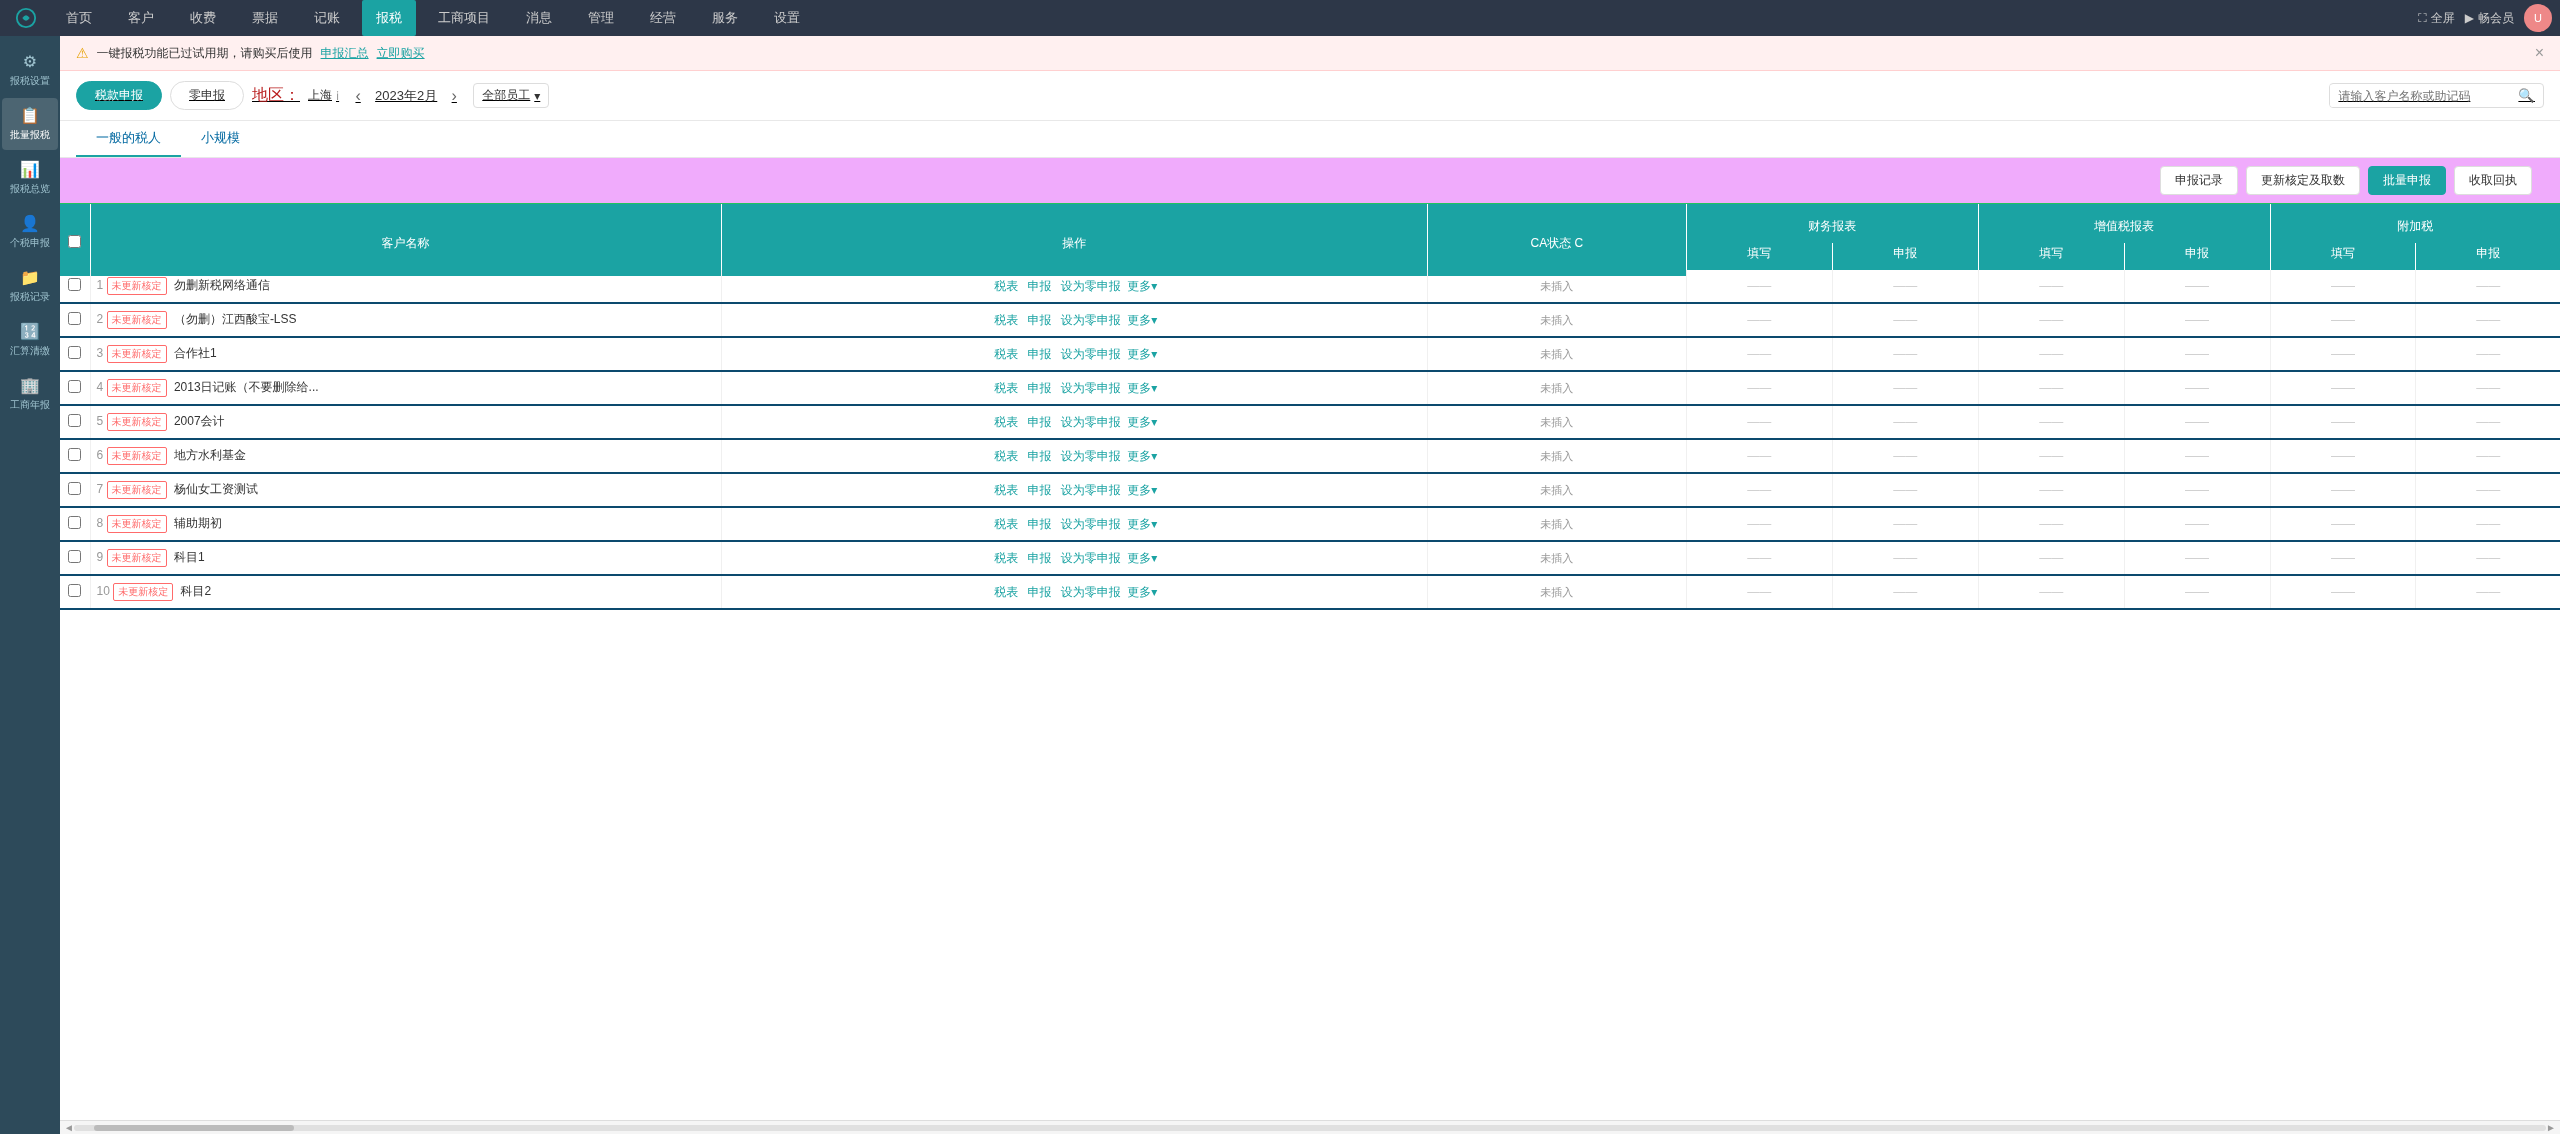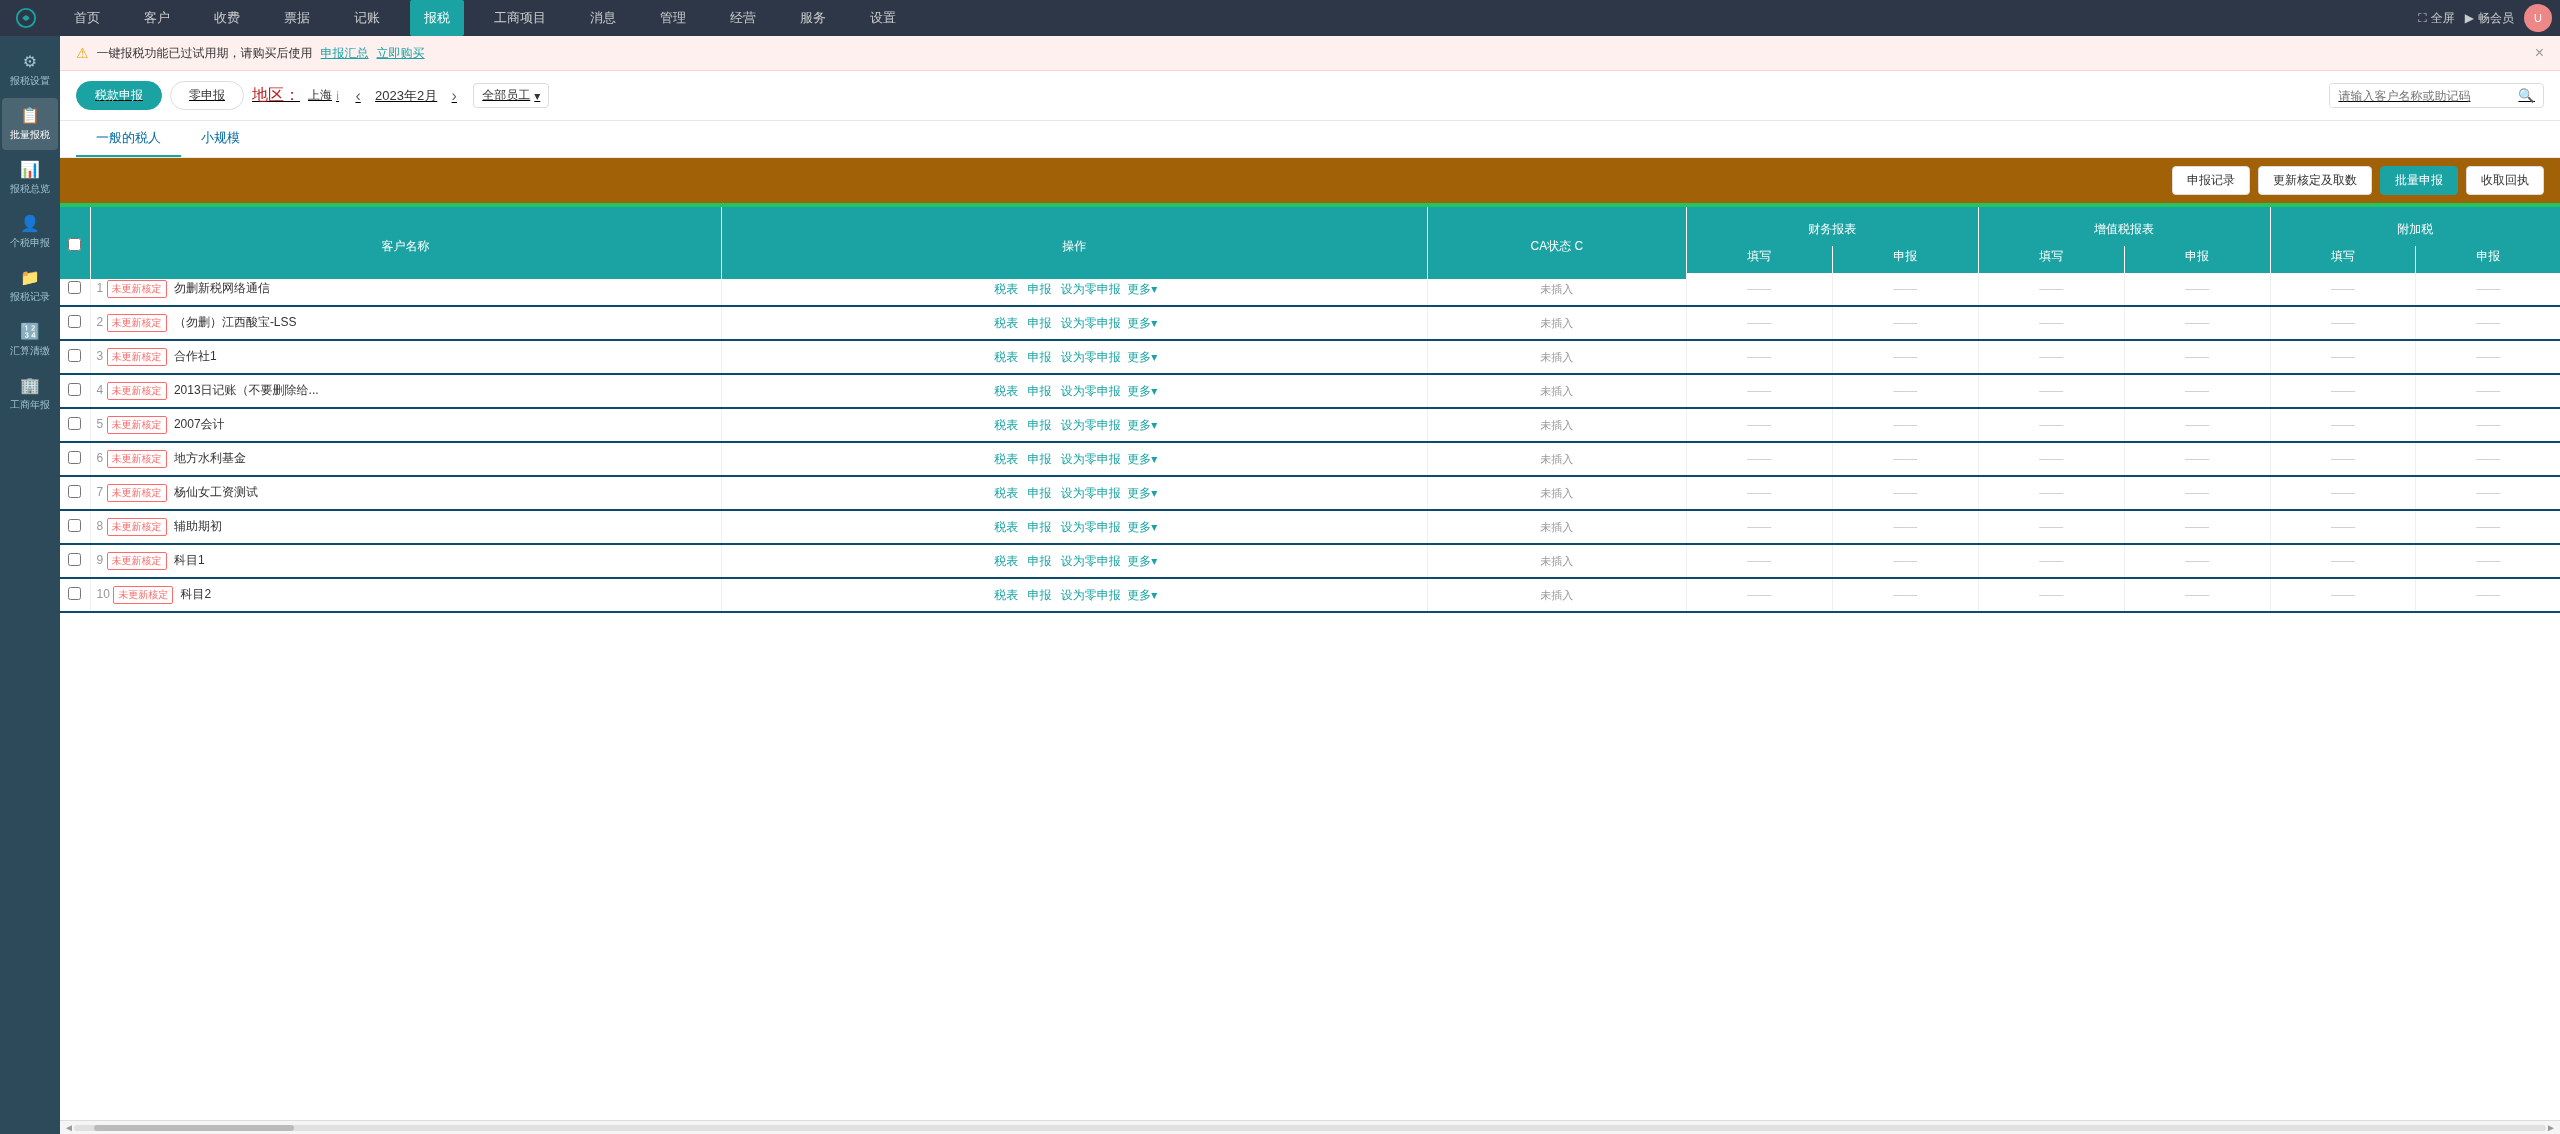--- a/index.html
+++ b/index.html
@@ -1,19 +1,19 @@
 <!DOCTYPE html>
 <html><head>
   <meta charset="utf-8">
   <style>
     * { box-sizing: border-box; margin: 0; padding: 0; }
     body { font-family: 'Microsoft YaHei', Arial, sans-serif; font-size: 12px; background: #f0f2f5; display: flex; flex-direction: column; height: 100vh; overflow: hidden; }
 
     
-    .top-nav { background: #2d3748; height: 36px; display: flex; align-items: center; padding: 0 8px; gap: 16px; }
+    .top-nav { background: #2d3748; height: 36px; display: flex; align-items: center; padding: 0 8px; gap: 8px; }
     .top-nav-logo { width: 36px; height: 36px; display: flex; align-items: center; justify-content: center; }
     .top-nav-logo svg { width: 22px; height: 22px; }
     .top-nav-item { color: #ccc; padding: 0 14px; height: 36px; display: flex; align-items: center; cursor: pointer; font-size: 13px; white-space: nowrap; }
     .top-nav-item.active { background: #1ba3a3; color: #fff; border-radius: 2px; }
     .top-nav-right { margin-left: auto; display: flex; align-items: center; gap: 10px; color: #ccc; font-size: 12px; }
     .top-nav-right-btn { display: flex; align-items: center; gap: 4px; cursor: pointer; color: #ccc; }
     .top-nav-avatar { width: 28px; height: 28px; border-radius: 50%; background: #e88; display: flex; align-items: center; justify-content: center; color: #fff; font-size: 11px; }
 
     
     .main-layout { display: flex; flex: 1; overflow: hidden; }
@@ -48,21 +48,21 @@
     .search-box { display: flex; align-items: center; border: 1px solid #ddd; border-radius: 4px; overflow: hidden; margin-left: auto; }
     .search-box input { border: none; outline: none; padding: 4px 8px; font-size: 12px; width: 180px; }
     .search-box button { border: none; background: none; padding: 4px 8px; cursor: pointer; color: #666; }
 
     
     .sub-tab-row { display: flex; align-items: center; gap: 0; padding: 0 16px; background: #fff; border-bottom: 1px solid #e8e8e8; }
     .sub-tab { padding: 8px 20px; cursor: pointer; font-size: 13px; color: #0369a1; border-bottom: 2px solid transparent; }
     .sub-tab.active { color: #0369a1; border-bottom-color: #1ba3a3; font-weight: 400; }
 
     
-    .action-bar { display: flex; align-items: center; gap: 8px; padding: 8px 16px; background: #a16207; border-bottom: 4px solid #22c55e; justify-content: flex-end; }
+    .action-bar { display: flex; align-items: center; gap: 8px; padding: 8px 28px; background: #f0abfc; border-bottom: 1px solid #22c55e; justify-content: flex-end; }
     .action-btn { padding: 5px 14px; border-radius: 4px; border: 1px solid #ddd; background: #fff; cursor: pointer; font-size: 12px; color: #333; }
     .action-btn.primary { background: #1ba3a3; color: #fff; border-color: #1ba3a3; }
 
     
     .table-container { flex: 1; overflow: auto; background: #fff; margin: 0; }
     table { width: 100%; border-collapse: collapse; font-size: 12px; }
     thead tr { background: #1ba3a3; color: #fff; }
     thead th { padding: 8px 6px; text-align: center; border-right: 1px solid rgba(255,255,255,0.3); font-weight: normal; white-space: nowrap; position: sticky; top: 6px; background: #1ba3a3; }
     thead th:last-child { border-right: none; }
     thead .sub-header { background: #2db8b8; }

